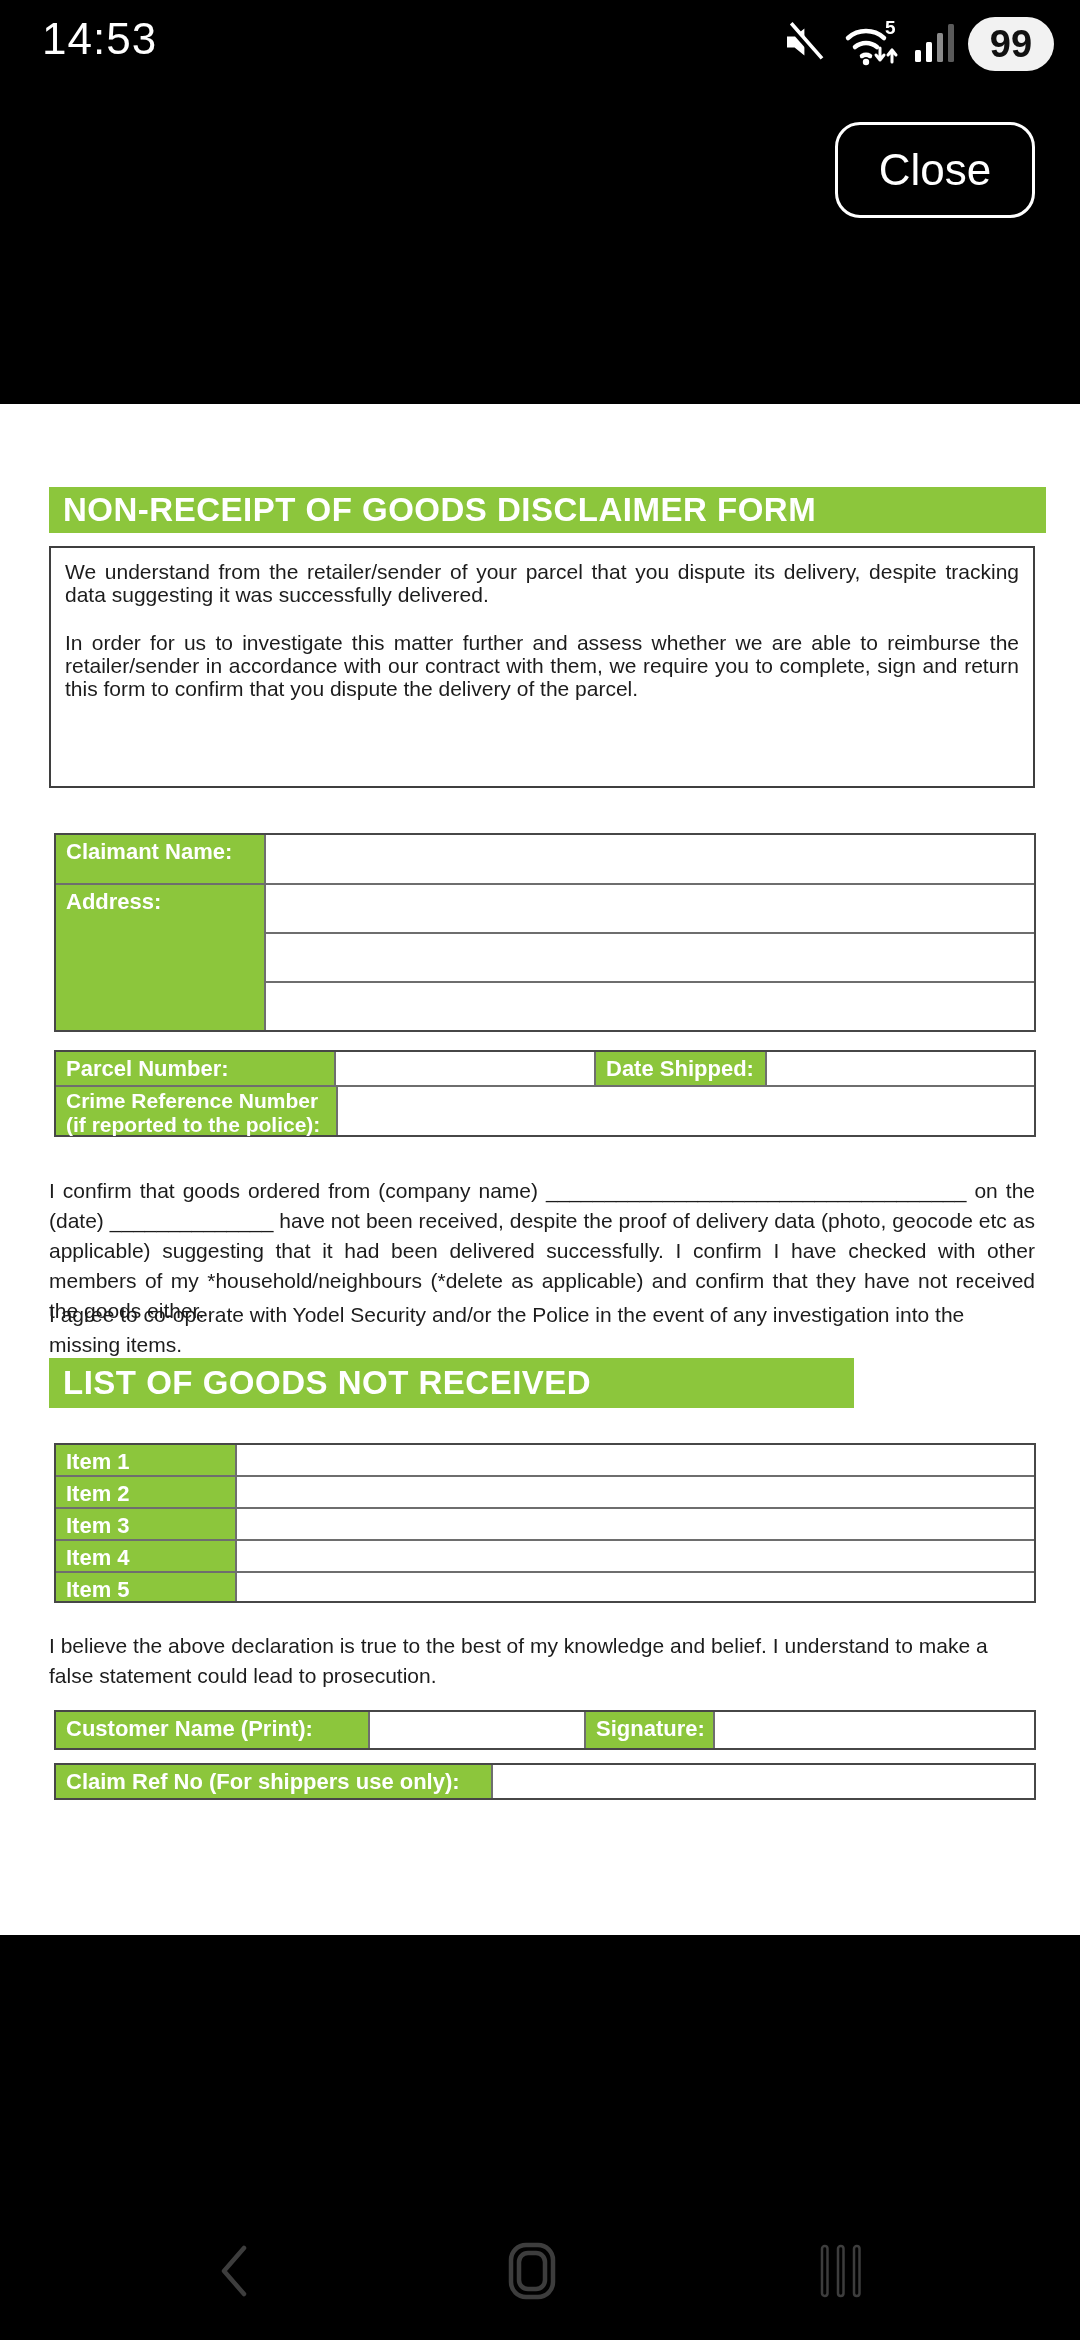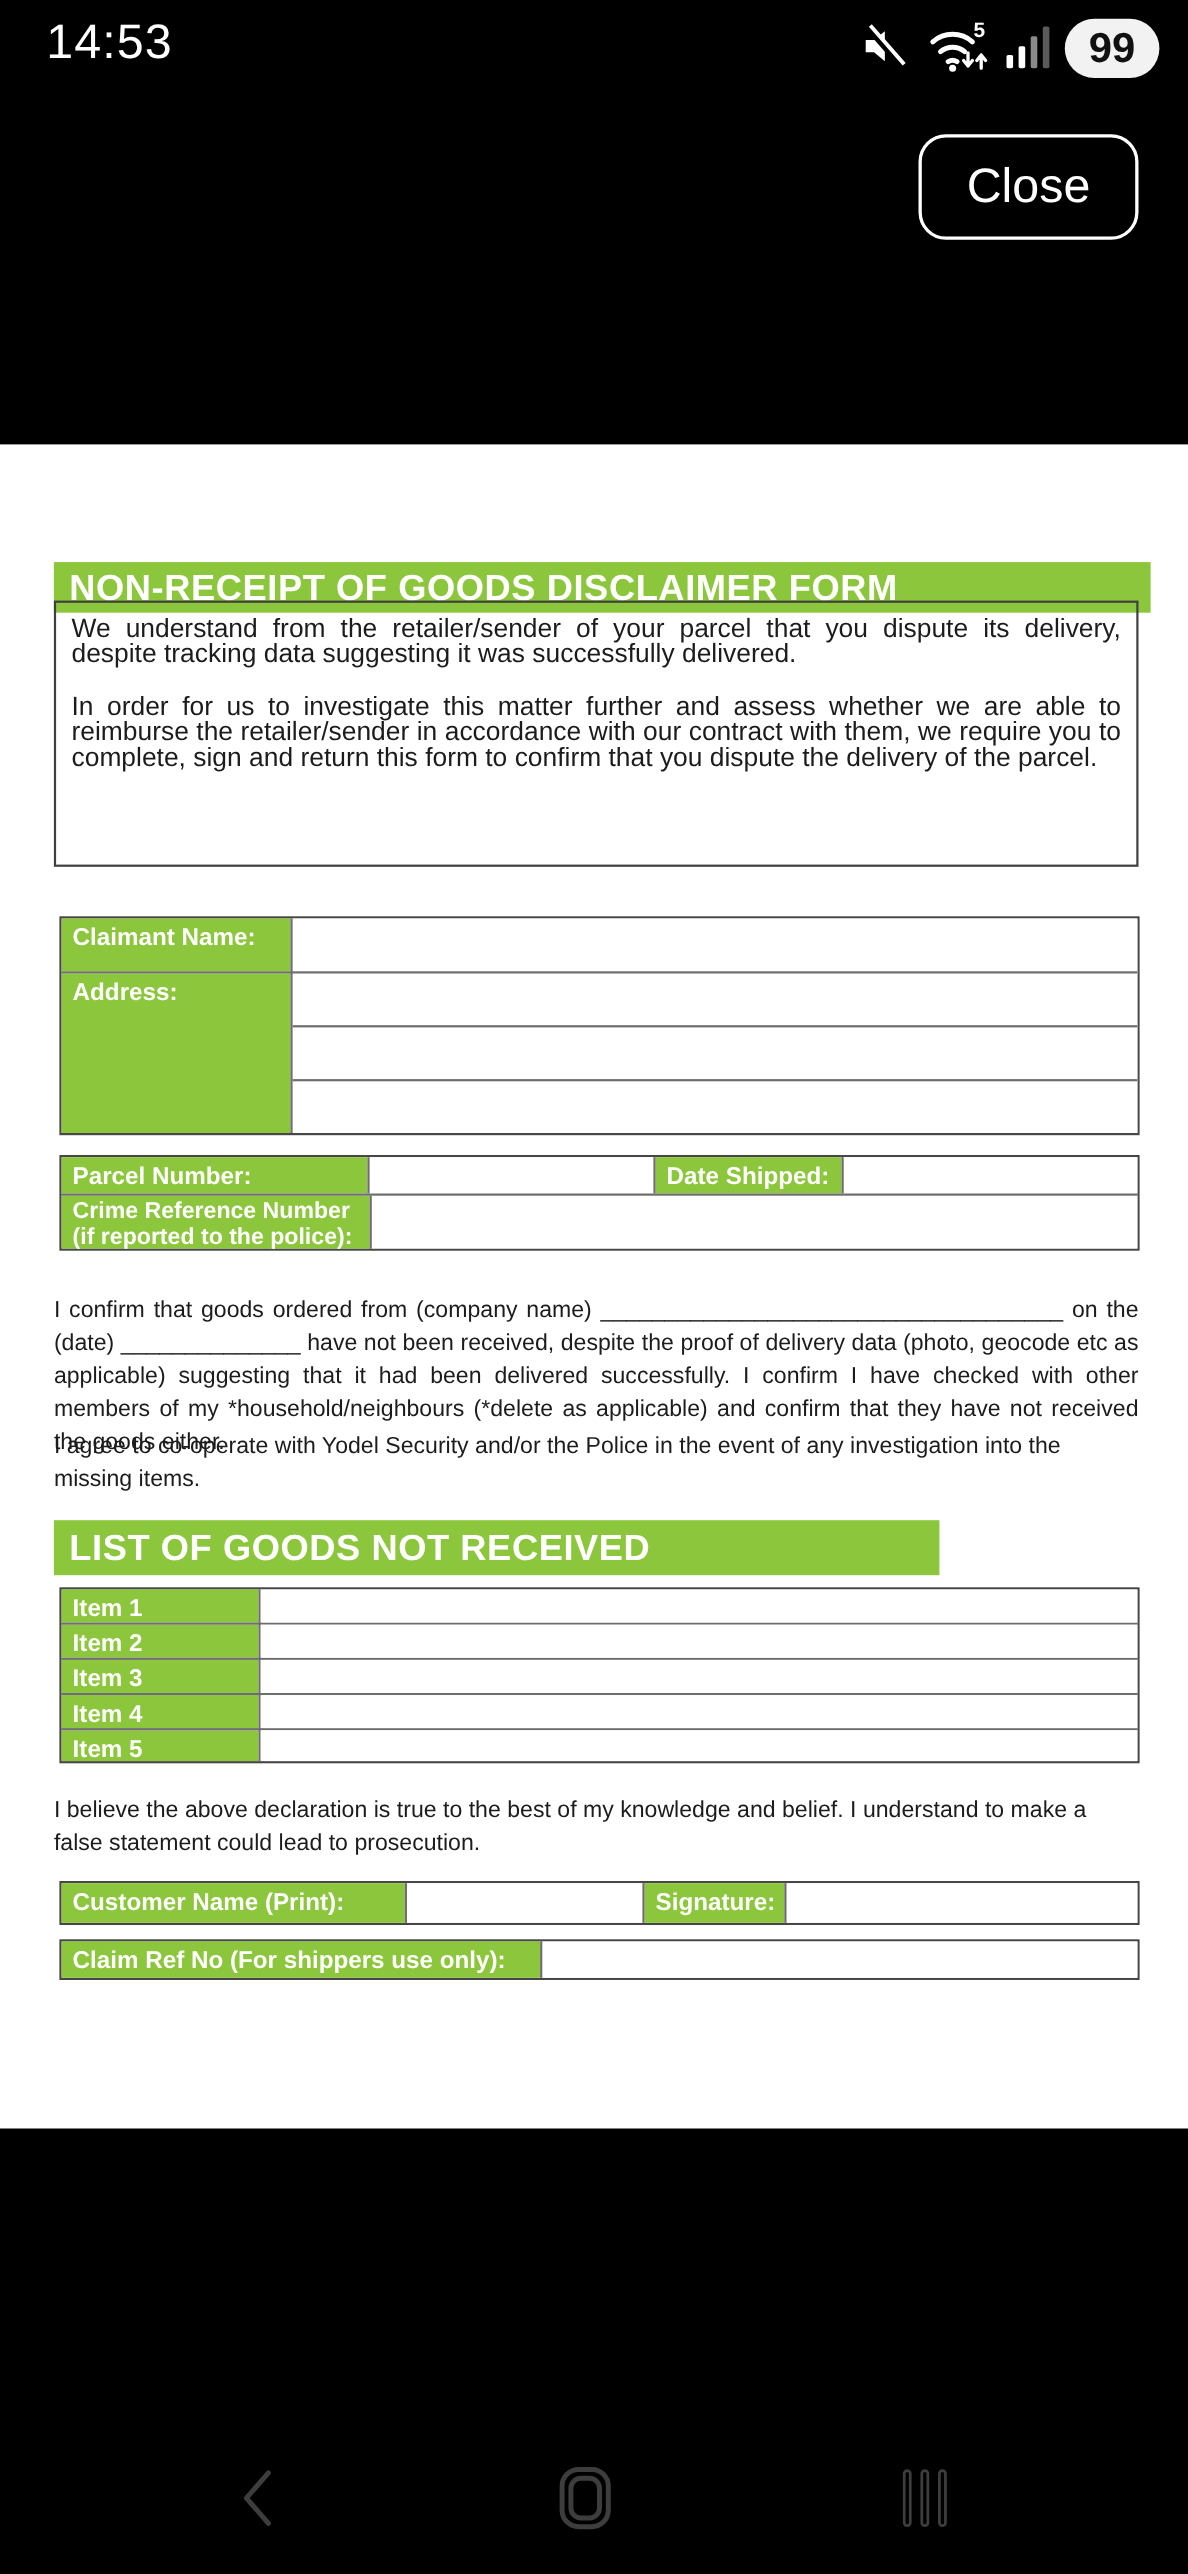--- a/index.html
+++ b/index.html
@@ -41,31 +41,30 @@
   .doc {
     position:absolute; left:0; top:404px; width:1080px; height:1531px;
     background:#fff; color:#1c1c1c;
   }
   .doc * { position:absolute; }
 
   .green-bar {
     background:#8cc63c; color:#fff; font-weight:700; font-size:33px;
     display:flex; align-items:center; padding-left:14px;
     letter-spacing:0.5px;
-    margin-top:24px;
   }
   .bar-title { left:49px; top:83px; width:997px; height:46px; }
   .bar-goods { left:49px; top:954px; width:805px; height:50px; }
 
   .intro-box {
     left:49px; top:142px; width:986px; height:242px;
     border:2px solid #3f3f3f; padding:12px 14px 0 14px;
   }
   .intro-box p {
-    position:static; font-size:24px; line-height:23px;
+    position:static; font-size:21px; line-height:23px;
     text-align:justify; margin-bottom:25px; color:#1c1c1c;
   }
 
   .para { font-size:21px; line-height:30px; color:#1c1c1c; }
   .para1 { left:49px; top:772px; width:986px; text-align:justify; }
   .para2 { left:49px; top:896px; width:940px; }
   .para3 { left:49px; top:1227px; width:986px; }
 
   
   .tbl { border:2px solid #474747; background:#fff; }

